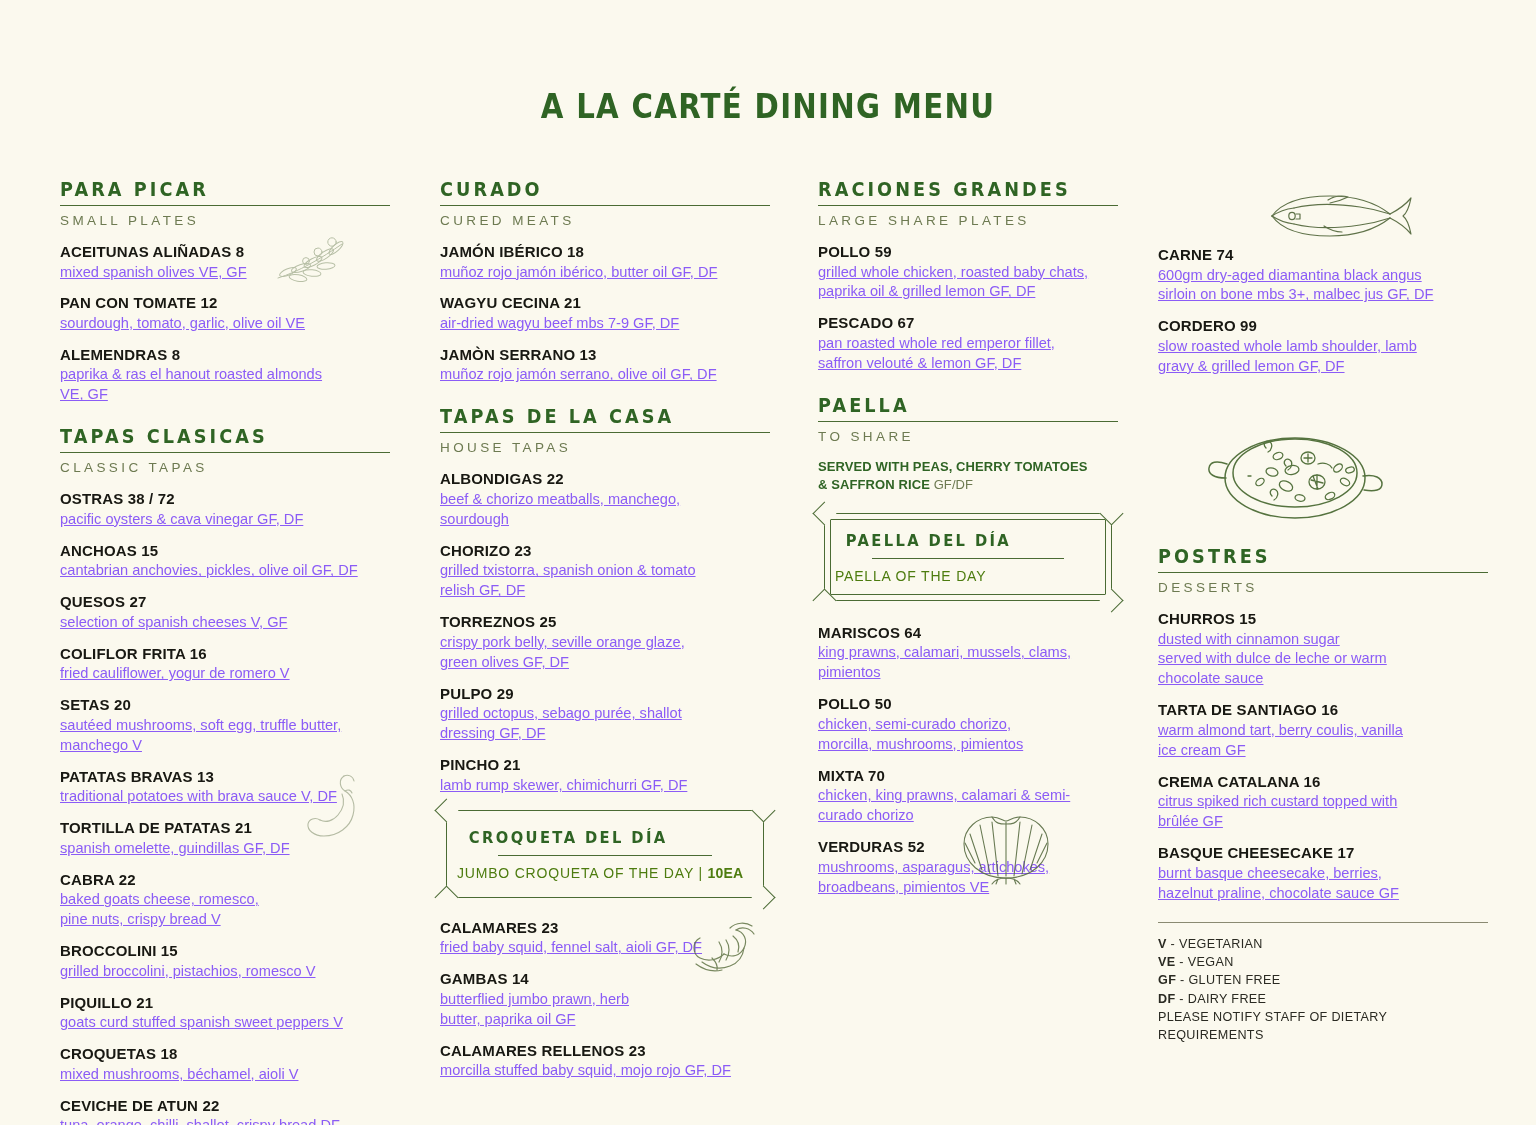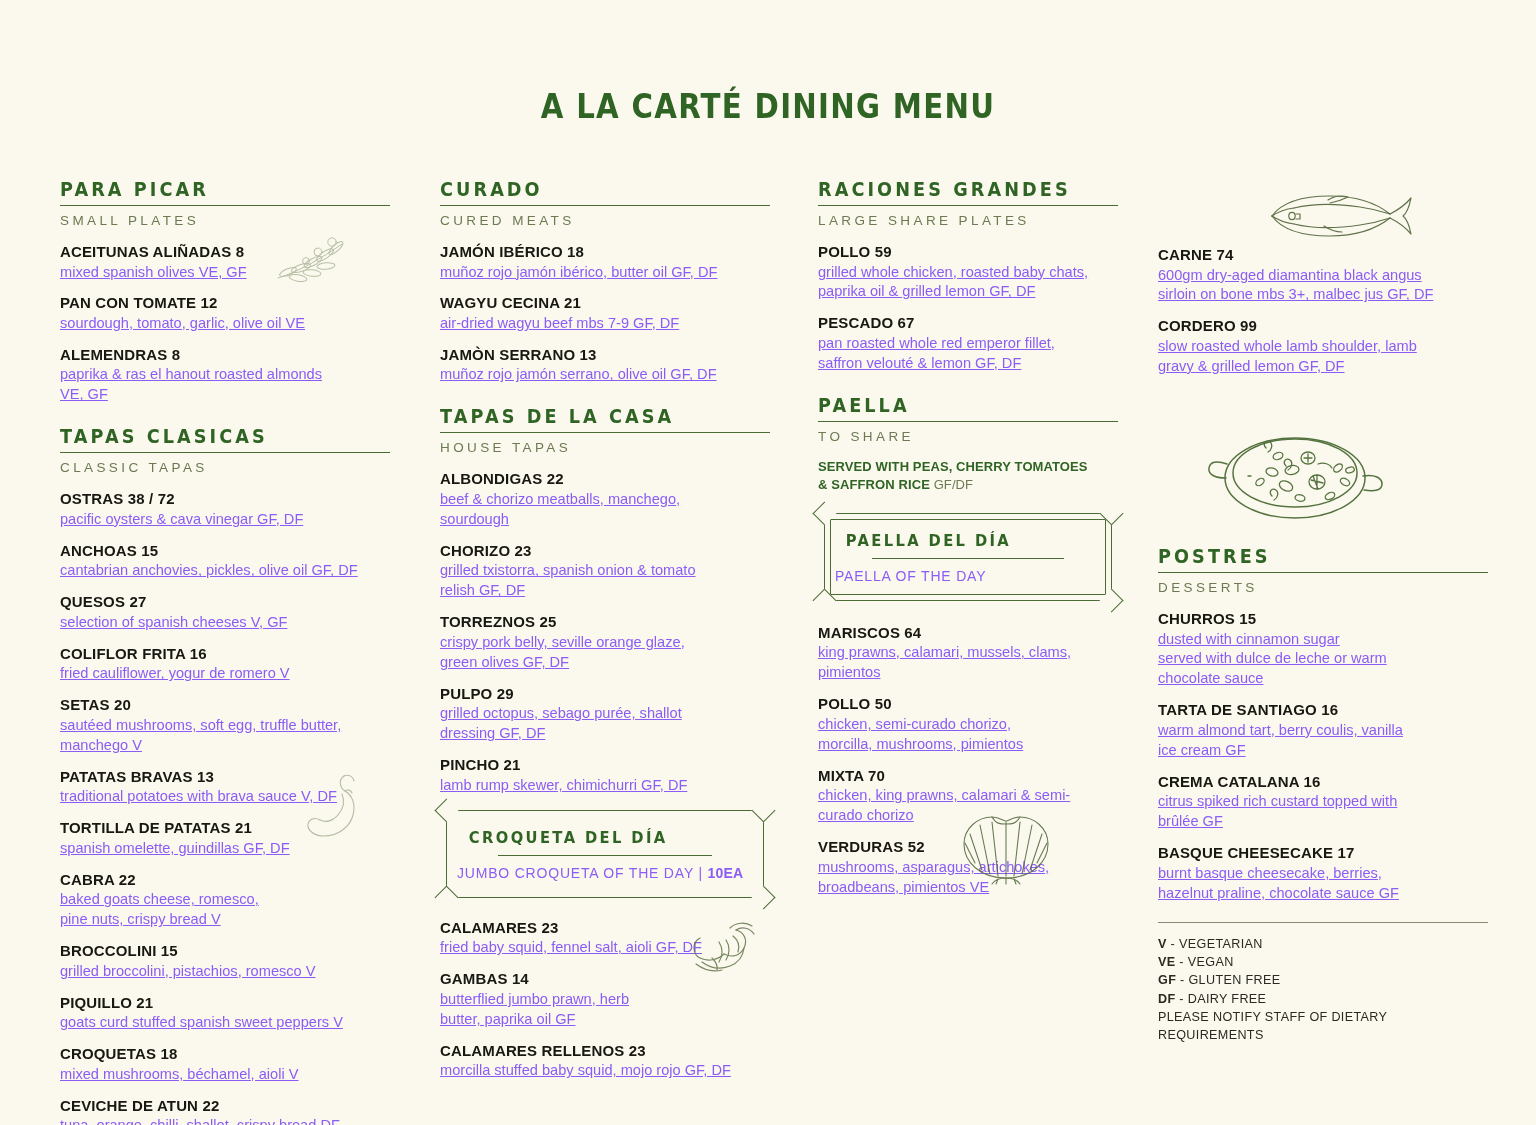--- a/index.html
+++ b/index.html
@@ -138,21 +138,21 @@
   .box-rule {
     height: 1px;
     background: #4a6b33;
     width: 72%;
     margin: 0 auto 9px;
   }
   .box-sub {
     font-size: 14px;
     font-weight: 400;
     letter-spacing: 0.8px;
-    color: #8b5cf6;
+    color: #4d7c0f;
   }
   .box-sub b { font-weight: 700; letter-spacing: 0.2px; }
 
   
   .legend { margin-top: 18px; }
   .legend-rule { height: 1px; background: #8a8a72; margin-bottom: 12px; }
   .legend-line {
     font-size: 12.6px;
     letter-spacing: 0.35px;
     color: #2a2a22;

